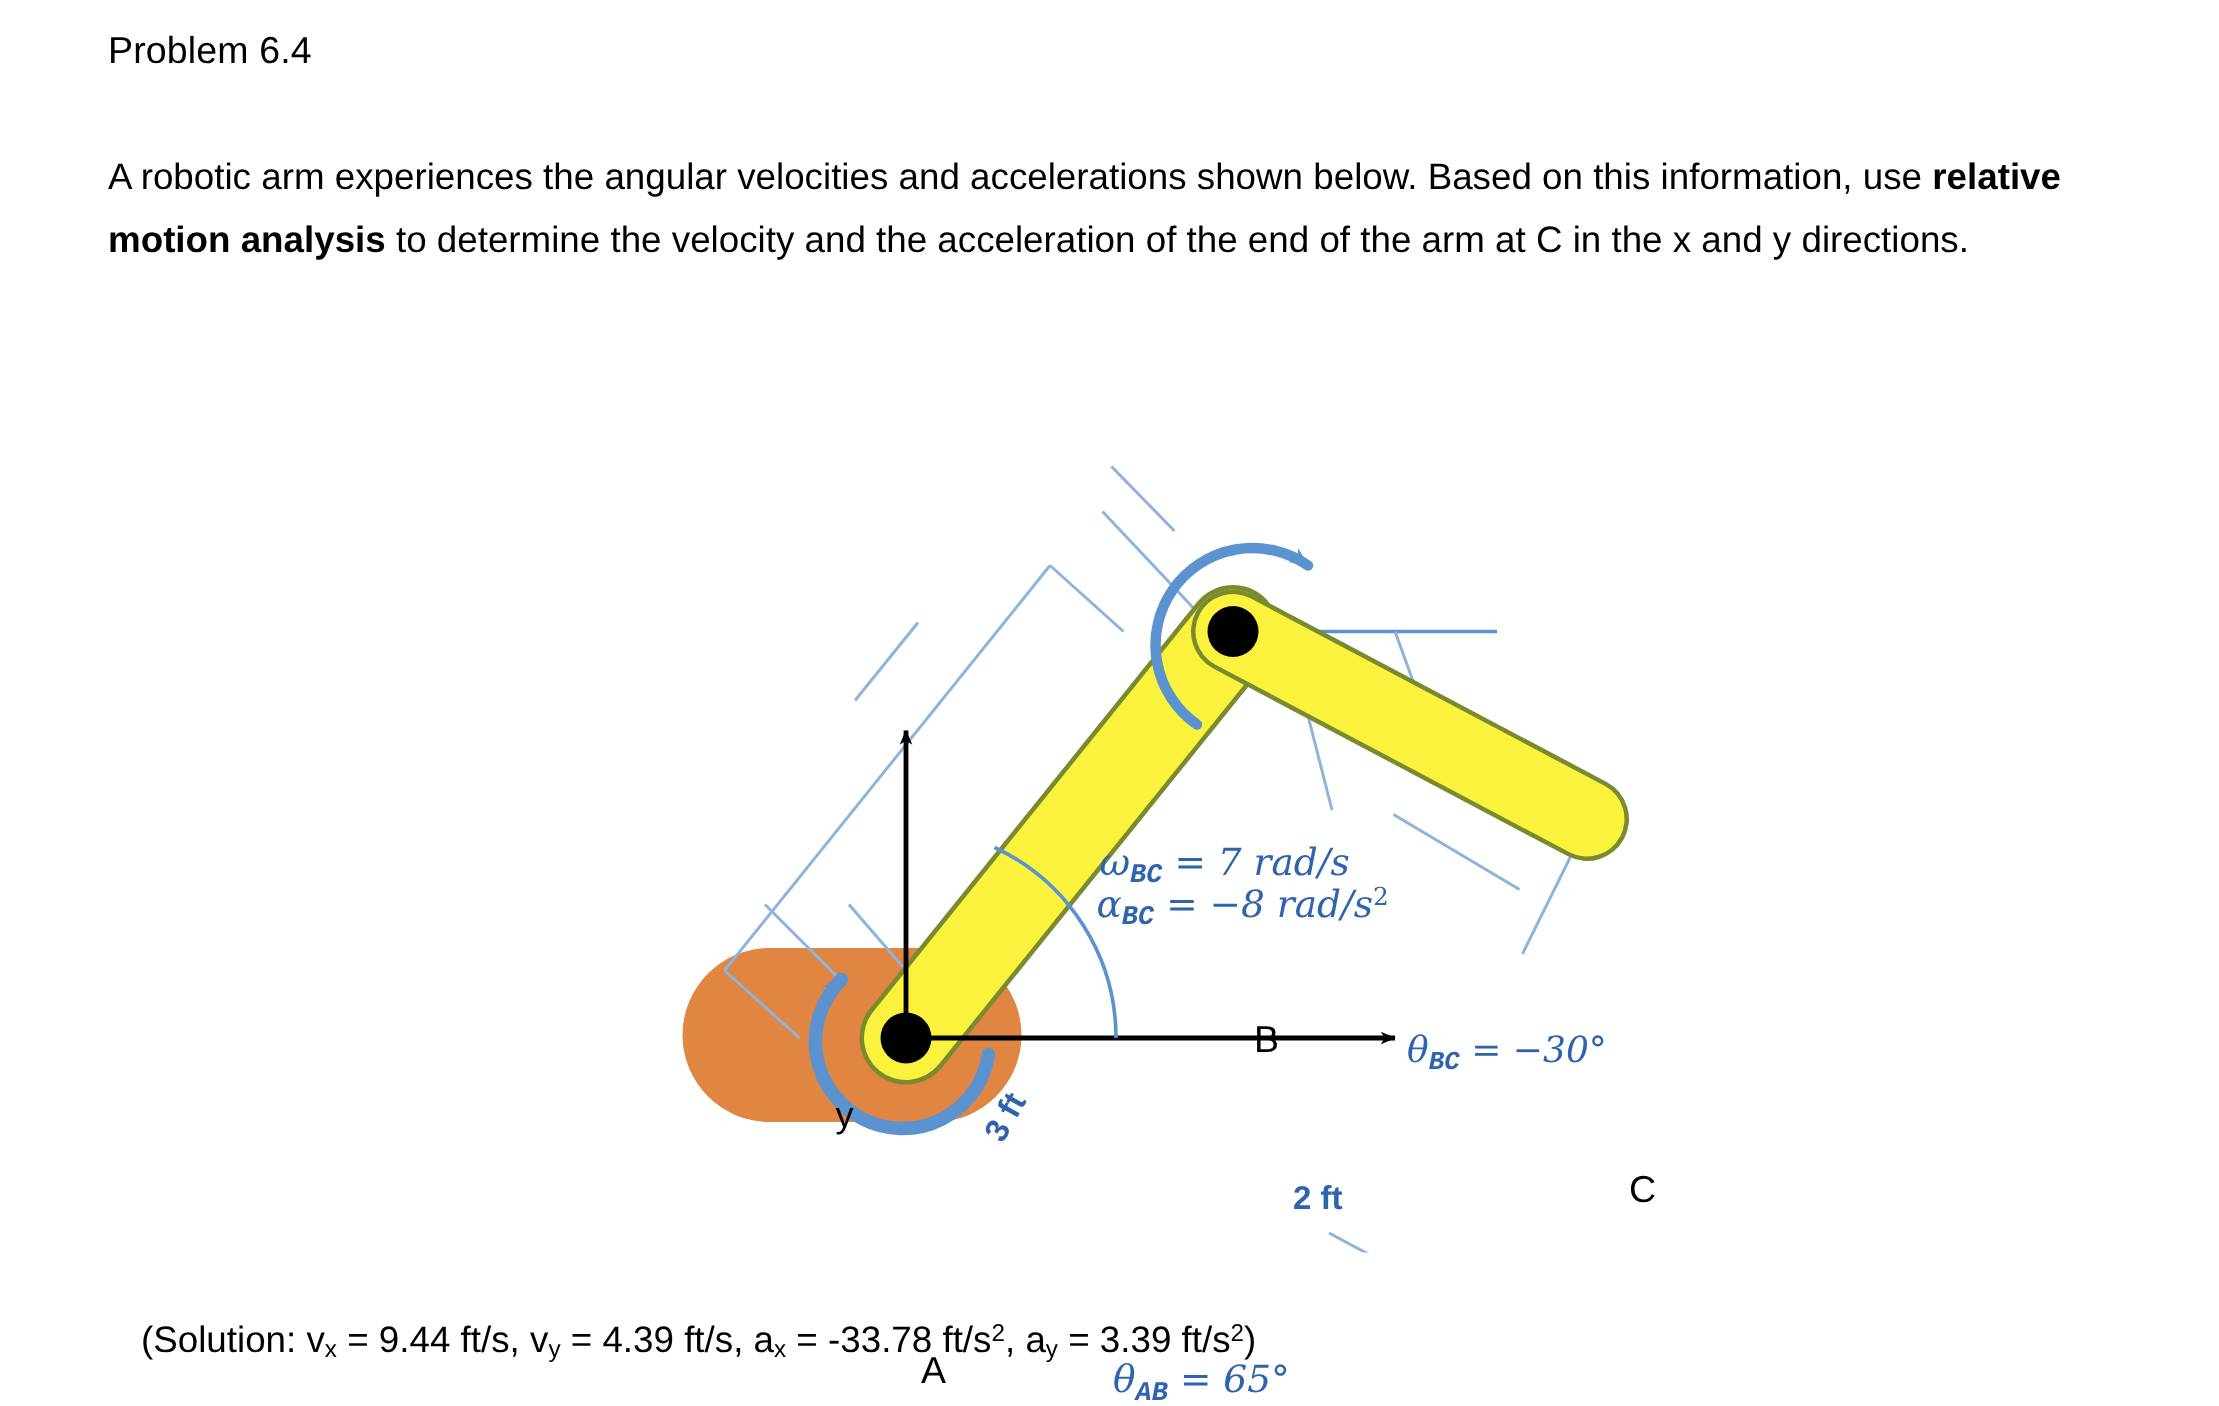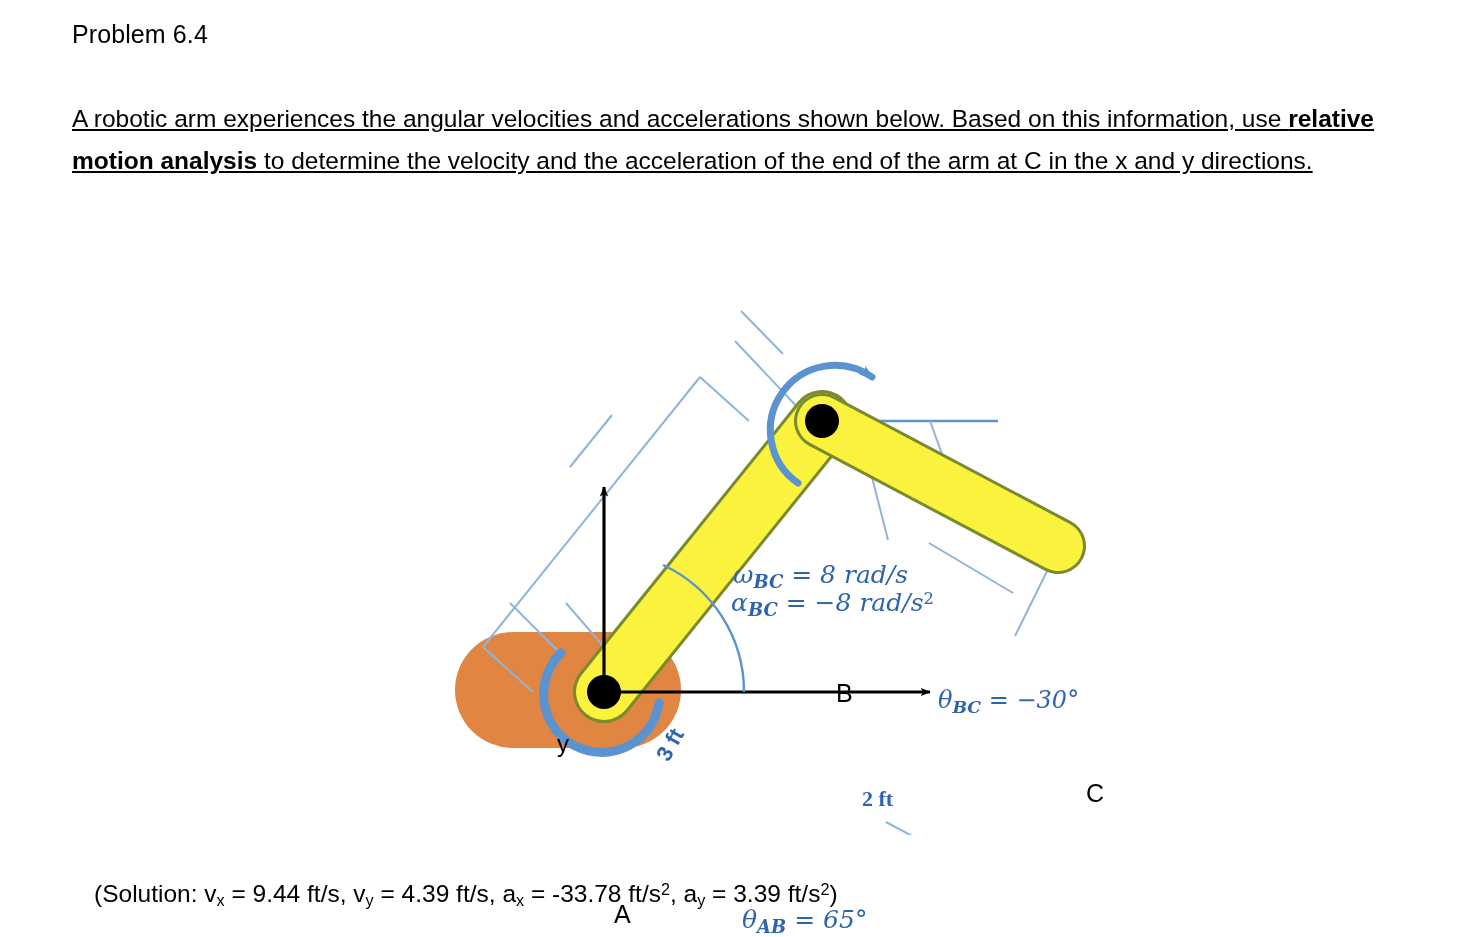--- a/index.html
+++ b/index.html
@@ -30,21 +30,20 @@
     letter-spacing: 0.1px;
   }
   .prob-body {
     position: absolute;
     left: 72px;
     top: 98px;
     width: 1390px;
     font-size: 24.5px;
     line-height: 1.72;
     color: #000000;
-    text-decoration: underline;
   }
   .prob-body b { font-weight: bold; }
 
   .solution {
     position: absolute;
     left: 72px;
     top: 880px;
     font-size: 24.5px;
     color: #000000;
     white-space: nowrap;
@@ -75,20 +74,21 @@
     color: #2E64AE;
     font-family: "DejaVu Serif", "Liberation Serif", serif;
     font-style: italic;
     white-space: nowrap;
     line-height: 1.12;
   }
   .mlabel .sub {
     font-size: 0.72em;
     vertical-align: -0.28em;
     font-weight: bold;
+    font-family: Liberation Mono, monospace;
   }
   .mlabel .sup {
     font-size: 0.66em;
     vertical-align: 0.45em;
     font-style: normal;
   }
   .mlabel .op { font-style: normal; }
 
   .dimlabel {
     position: absolute;
@@ -118,21 +118,21 @@
   #lbl-abc   { left: 731px; top: 334px; font-size: 25px; }
   #lbl-thbc  { left: 938px; top: 432px; font-size: 24px; }
   #lbl-thab  { left: 742px; top: 615px; font-size: 25px; margin-top: 36px; }
 
   #lbl-3ft {
     left: 651px; top: 498px;
     font-size: 22px;
     transform: rotate(-61deg);
     transform-origin: left top;
   }
-  #lbl-2ft { left: 862px; top: 531px; font-size: 22px; font-family: Liberation Serif, serif; }
+  #lbl-2ft { left: 862px; top: 531px; font-size: 22px; }
 
   #lbl-A { left: 614px; top: 645px; }
   #lbl-B { left: 836px; top: 424px; }
   #lbl-C { left: 1086px; top: 524px; }
   #lbl-x { left: 953px; top: 677px; }
   #lbl-y { left: 557px; top: 475px; }
 </style>
 </head>
 <body>
 
@@ -219,21 +219,21 @@
 
       <g>
         <path d="M 744,437 A 140,140 0 0 0 663,310" fill="none" stroke="#5B92D0" stroke-width="2.4"></path>
       </g>
 
       <circle cx="604" cy="437" r="17" fill="#000000"></circle>
       <circle cx="822" cy="166" r="17" fill="#000000"></circle>
 
     </svg>
 
-    <div class="mlabel" id="lbl-wbc"><span>ω</span><span class="sub">BC</span><span class="op"> = </span><span>8 rad/s</span></div>
+    <div class="mlabel" id="lbl-wbc"><span>ω</span><span class="sub">BC</span><span class="op"> = </span><span>7 rad/s</span></div>
 
     <div class="mlabel" id="lbl-abc"><span>α</span><span class="sub">BC</span><span class="op"> = </span><span>−8 rad/s</span><span class="sup">2</span></div>
 
     <div class="mlabel" id="lbl-thbc"><span>θ</span><span class="sub">BC</span><span class="op"> = </span><span>−30°</span></div>
 
     <div class="mlabel" id="lbl-thab"><span>θ</span><span class="sub">AB</span><span class="op">  =  </span><span>65°</span></div>
 
     <div class="dimlabel" id="lbl-3ft">3 ft</div>
     <div class="dimlabel" id="lbl-2ft">2 ft</div>
 

